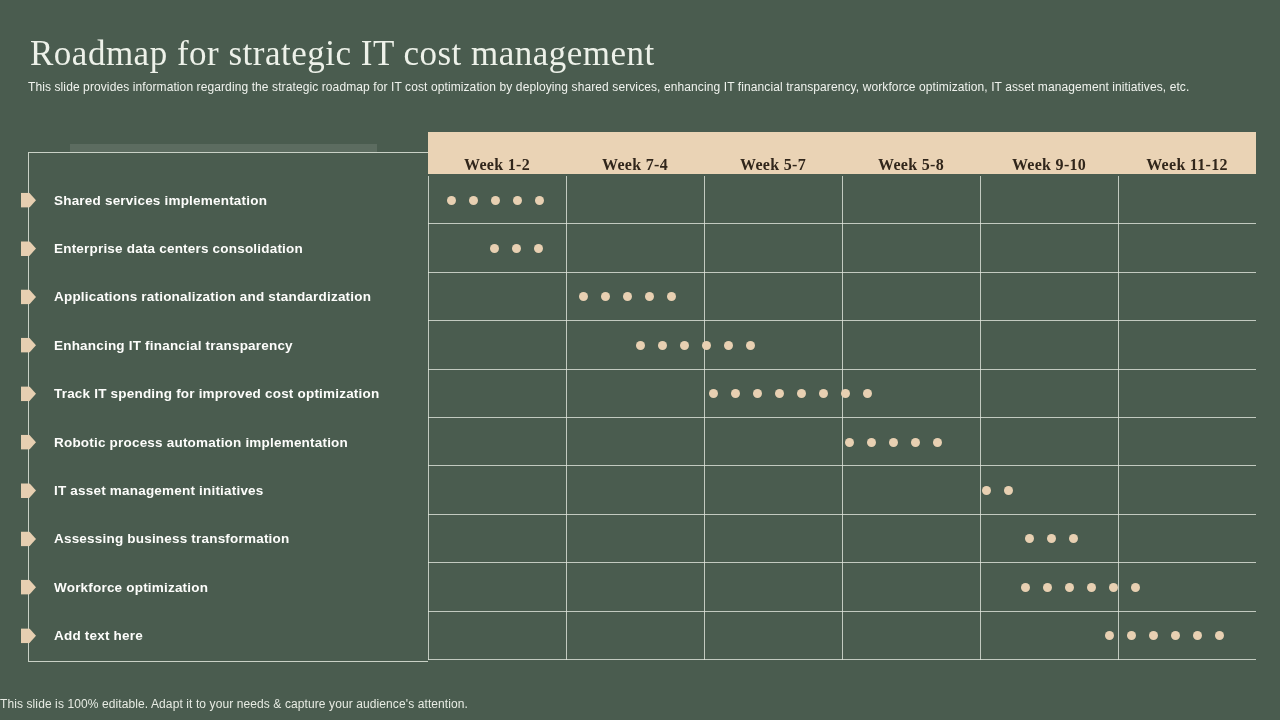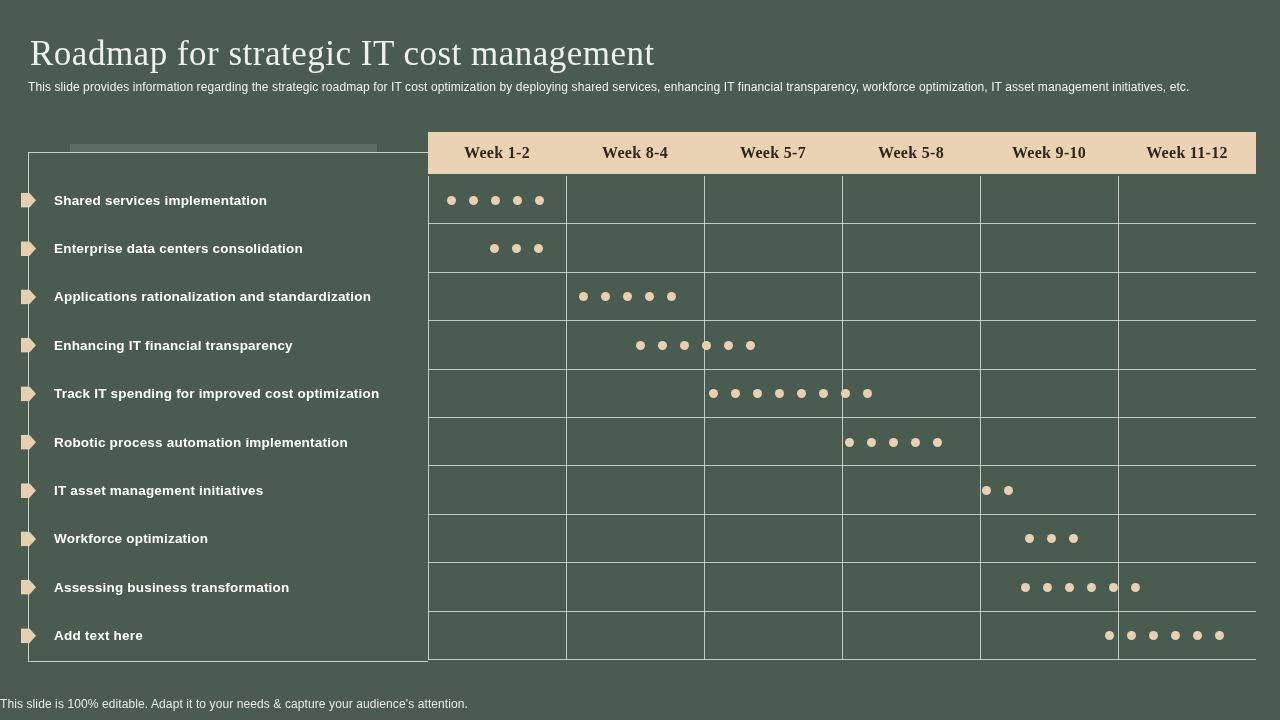--- a/index.html
+++ b/index.html
@@ -40,21 +40,21 @@
     position:absolute;left:-7px;top:50%;transform:translateY(-50%);
     width:15px;height:15px;background:#e7cfb1;
     clip-path:polygon(0 0,55% 0,100% 50%,55% 100%,0 100%);
   }
   .task-label{
     font-size:13.5px;font-weight:700;color:#fdfdfb;letter-spacing:.2px;
     white-space:nowrap;
   }
   .gantt-header{
     position:absolute;left:428px;top:132px;width:828px;height:42px;
-    background:#ead3b5;display:flex;
+    background:#ead3b5;display:flex;align-items:flex-end;
   }
   .gantt-header .hcell{
     flex:1;display:flex;align-items:center;justify-content:center;
     font-family:"Liberation Serif",serif;font-size:16px;font-weight:700;
     color:#31261b;letter-spacing:.3px;
   }
   .gantt-grid{
     position:absolute;left:428px;top:176px;width:828px;height:484px;
     border-left:1px solid rgba(224,230,220,.8);
     box-sizing:border-box;
@@ -111,35 +111,35 @@
   <div class="task-row">
     <span class="bullet"></span>
     <span class="task-label">Robotic process automation implementation</span>
   </div>
   <div class="task-row">
     <span class="bullet"></span>
     <span class="task-label">IT asset management  initiatives</span>
   </div>
   <div class="task-row">
     <span class="bullet"></span>
+    <span class="task-label">Assessing business transformation</span>
+  </div>
+  <div class="task-row">
+    <span class="bullet"></span>
     <span class="task-label">Workforce optimization</span>
-  </div>
-  <div class="task-row">
-    <span class="bullet"></span>
-    <span class="task-label">Assessing business transformation</span>
   </div>
   <div class="task-row">
     <span class="bullet"></span>
     <span class="task-label">Add  text here</span>
   </div>
 </div>
 
 <div class="gantt-header">
   <div class="hcell">Week 1-2</div>
-  <div class="hcell">Week 8-4</div>
+  <div class="hcell">Week 7-4</div>
   <div class="hcell">Week 5-7</div>
   <div class="hcell">Week 5-8</div>
   <div class="hcell">Week 9-10</div>
   <div class="hcell">Week 11-12</div>
 </div>
 
 <div class="gantt-grid">
   <div class="dot-row" style="top: 0px; left: 18px;">
       <span class="dot"></span>
       <span class="dot"></span>

